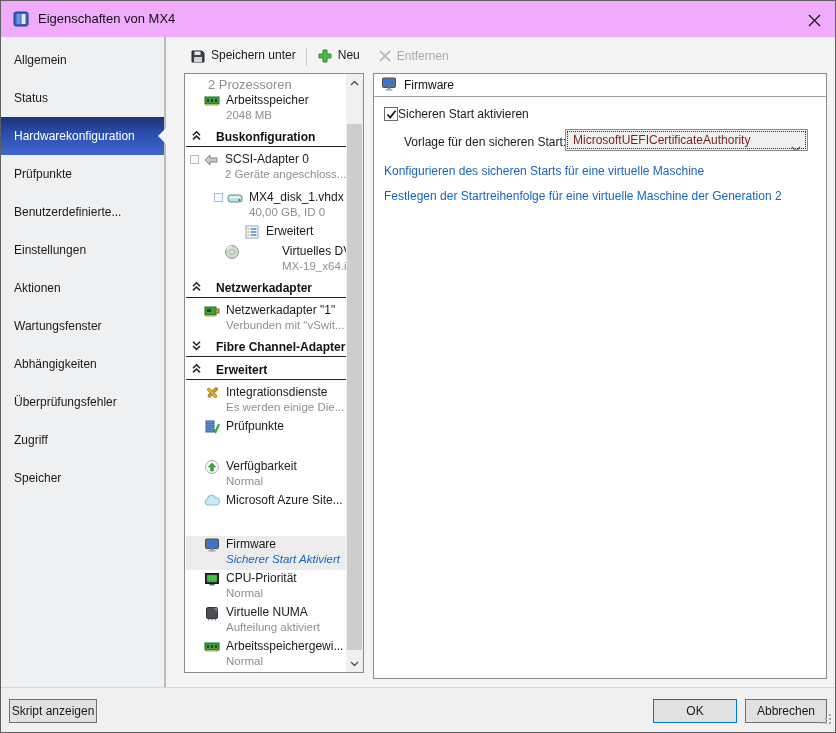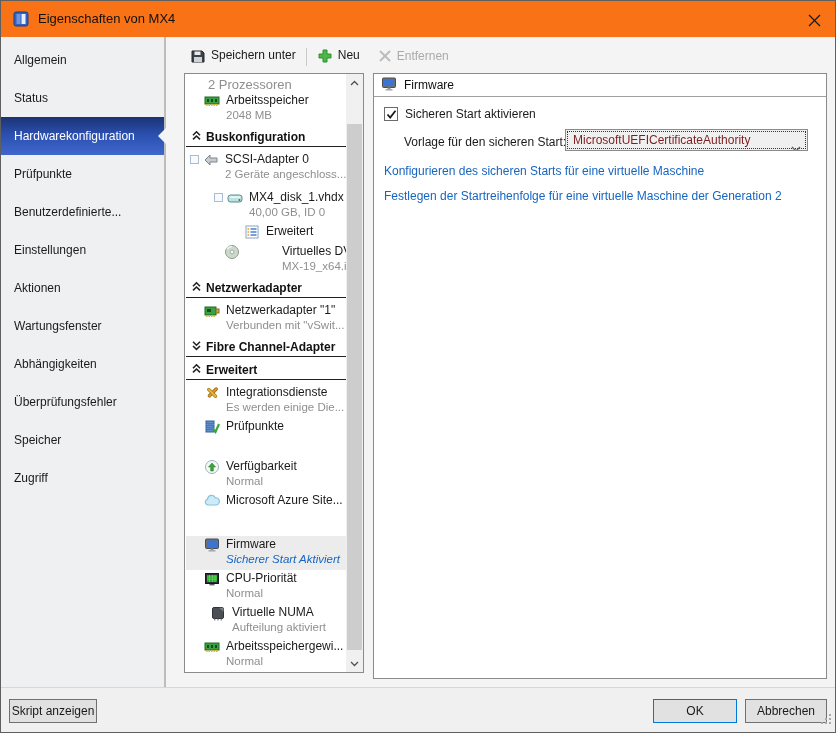--- a/index.html
+++ b/index.html
@@ -1,20 +1,20 @@
 <!DOCTYPE html>
 <html><head>
 <meta charset="utf-8">
 <style>
   html,body{margin:0;padding:0;}
   body{width:836px;height:733px;position:relative;font-family:"Liberation Sans",sans-serif;background:#fff;overflow:hidden;}
   .dialog{position:absolute;inset:0;border:1px solid #5f5f5f;box-sizing:border-box;background:#f4f4f5;}
 
   
-  .titlebar{position:absolute;top:0;left:0;right:0;height:36px;background:#f97316;border-bottom:1px solid #ececec;}
+  .titlebar{position:absolute;top:0;left:0;right:0;height:36px;background:#f0abfc;border-bottom:1px solid #ececec;}
   .title-icon{position:absolute;left:12px;top:10px;width:16px;height:16px;}
   .title-text{position:absolute;left:37px;top:10px;font-size:13px;color:#111;}
   .close-btn{position:absolute;right:9px;top:7px;width:24px;height:24px;display:flex;align-items:center;justify-content:center;cursor:default;}
 
   
   .sidebar{position:absolute;left:0;top:36px;width:163px;height:652px;background:#eff0f1;border-right:2px solid #bdbdbd;box-sizing:content-box;}
   .sidebar-list{margin-top:4px;}
   .sidebar-item{height:38px;line-height:38px;padding-left:13px;font-size:12px;color:#1a1a1a;position:relative;white-space:nowrap;}
   .sidebar-item.selected{background:linear-gradient(180deg,#1c3374 0%,#2a4fae 45%,#4067ce 100%);color:#fff;}
   .sidebar-item.selected::after{content:"";position:absolute;right:-2px;top:50%;margin-top:-8px;width:0;height:0;
@@ -29,33 +29,33 @@
   
   .tree-panel{position:absolute;left:183px;top:72px;width:180px;height:600px;background:#fff;border:1px solid #8b8b8b;box-sizing:border-box;overflow:hidden;}
   .tree-content{position:absolute;left:1px;top:0;width:160px;overflow:hidden;height:598px;}
   .t-item{display:flex;align-items:flex-start;box-sizing:border-box;white-space:nowrap;overflow:hidden;}
   .t-item .ic{width:16px;height:16px;margin-right:6px;flex:0 0 16px;margin-top:1px;}
   .t-item .tx .t1{font-size:12px;color:#1a1a1a;line-height:16px;}
   .t-item .tx .t2{font-size:11.5px;color:#8f8f8f;line-height:15px;}
   .t-item .tx .t2.blue{color:#1665c0;font-style:italic;}
   .t-item.sel{background:#ececec;}
   .exp{width:9px;height:9px;border:1px solid #a9bdd2;background:#f7fbff;margin:4px 4px 0 0;flex:0 0 9px;box-sizing:border-box;}
-  .t-sec{display:flex;align-items:center;gap:4px;padding-left:5px;height:18px;margin-top:2px;border-bottom:1px solid #202020;margin-bottom:4px;font-weight:bold;font-size:12px;color:#111;white-space:nowrap;}
+  .t-sec{display:flex;align-items:center;gap:14px;padding-left:5px;height:18px;margin-top:2px;border-bottom:1px solid #202020;margin-bottom:4px;font-weight:bold;font-size:12px;color:#111;white-space:nowrap;}
   .t-partial{font-size:13px;color:#8f8f8f;padding-left:22px;padding-top:3px;box-sizing:border-box;}
 
   
   .tree-scrollbar{position:absolute;right:0;top:0;width:17px;height:598px;background:#f0f0f0;}
   .sb-btn{height:17px;display:flex;align-items:center;justify-content:center;}
   .sb-btn.bottom{position:absolute;bottom:0;left:0;right:0;}
   .sb-thumb{position:absolute;top:50px;height:526px;left:1px;width:15px;background:#cdcdcd;}
 
   
   .right-panel{position:absolute;left:372px;top:72px;width:454px;height:606px;background:#fff;border:1px solid #8b8b8b;box-sizing:border-box;}
   .panel-header{height:22px;border-bottom:1px solid #9f9f9f;display:flex;align-items:center;padding-left:7px;gap:7px;font-size:12px;color:#111;}
-  .cb-row{position:absolute;left:10px;top:33px;display:flex;gap:7px;align-items:center;font-size:12px;color:#1a1a1a;justify-content:center;}
+  .cb-row{position:absolute;left:10px;top:33px;display:flex;align-items:center;font-size:12px;color:#1a1a1a;justify-content:center;}
   .checkbox{width:14px;height:14px;border:1px solid #6b6b6b;background:#fff;box-sizing:border-box;display:flex;align-items:center;justify-content:center;}
   .tpl-label{position:absolute;left:30px;top:61px;font-size:12px;color:#1a1a1a;}
   .combo{position:absolute;left:191px;top:55px;width:243px;height:22px;background:#f0f0f0;border:1px solid #8a8a8a;box-sizing:border-box;outline:1px dotted #333;outline-offset:-3px;font-size:12px;color:#7f1d1d;line-height:20px;padding-left:7px;white-space:nowrap;overflow:hidden;}
   .combo .chev{position:absolute;right:6px;top:8px;}
   .plink{position:absolute;left:10px;font-size:12px;color:#1665c0;white-space:nowrap;}
   .plink.l1{top:90px;}
   .plink.l2{top:115px;}
 
   
   .footer{position:absolute;left:0;bottom:0;right:0;height:45px;background:#f0f0f0;border-top:1px solid #d7d7d7;box-sizing:border-box;}
@@ -94,22 +94,22 @@
         <div class="sidebar-item">Allgemein</div>
         <div class="sidebar-item">Status</div>
         <div class="sidebar-item selected">Hardwarekonfiguration</div>
         <div class="sidebar-item">Prüfpunkte</div>
         <div class="sidebar-item">Benutzerdefinierte...</div>
         <div class="sidebar-item">Einstellungen</div>
         <div class="sidebar-item">Aktionen</div>
         <div class="sidebar-item">Wartungsfenster</div>
         <div class="sidebar-item">Abhängigkeiten</div>
         <div class="sidebar-item">Überprüfungsfehler</div>
+        <div class="sidebar-item">Zugriff</div>
         <div class="sidebar-item">Speicher</div>
-        <div class="sidebar-item">Zugriff</div>
       </div>
   </div>
 
   <div class="toolbar">
     <div class="tb-btn">
       <span><svg width="16" height="16">
             <path d="M2 3 h10 l2 2 v9 h-12 Z" fill="#3c424a" stroke="#23272d"></path>
             <rect x="4.5" y="3.5" width="6" height="3.5" fill="#e8eaec"></rect>
             <rect x="4" y="9" width="8" height="5" fill="#cfd3d7"></rect>
           </svg></span>
@@ -329,21 +329,21 @@
                 <line x1="8.5" y1="4" x2="8.5" y2="11"></line>
                 <line x1="11" y1="4" x2="11" y2="11"></line>
               </g>
               <rect x="5.5" y="13" width="5" height="1.4" fill="#5a6066"></rect>
             </svg></span>
           <span class="tx">
             <div class="t1">CPU-Priorität</div>
             <div class="t2">Normal</div>
           </span>
         </div>
-        <div class="t-item" style="height: 34px; padding-left: 18px; margin-left: 6px;">
+        <div class="t-item" style="height: 34px; padding-left: 18px;">
           <span class="ic"><svg width="16" height="16">
               <rect x="2.5" y="2.5" width="11" height="11" rx="1.5" fill="#4c4f54" stroke="#2f3236"></rect>
               <path d="M13.5 2.8 L13.5 7 L9.2 2.8 Z" fill="#7c8085"></path>
               <g fill="#8b8f94">
                 <rect x="4" y="13.8" width="1.4" height="1.7"></rect>
                 <rect x="7.3" y="13.8" width="1.4" height="1.7"></rect>
                 <rect x="10.6" y="13.8" width="1.4" height="1.7"></rect>
               </g>
             </svg></span>
           <span class="tx">

